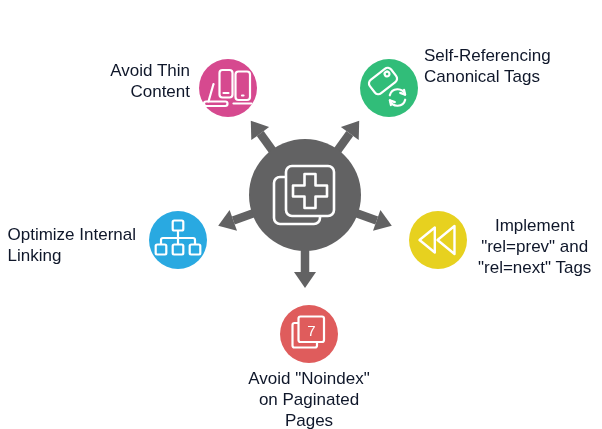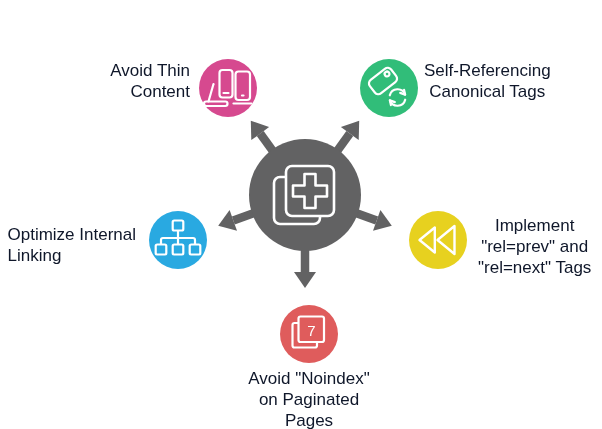--- a/index.html
+++ b/index.html
@@ -17,21 +17,21 @@
     color:#6a6a6a;
   }
   .canvas{position:absolute;left:0;top:0;}
   .label{
     position:absolute;
     font-size:17px;line-height:21px;
     color:#0f172a;
     white-space:pre-line;
   }
   .label.tl{right:412px;top:60px;text-align:right;}
-  .label.tr{left:424px;top:60px;text-align:center;}
+  .label.tr{left:424px;top:45px;text-align:left;}
   .label.l{right:466px;top:224px;text-align:left;}
   .label.r{left:478px;top:215px;text-align:center;}
   .label.b{left:231px;top:368px;width:156px;text-align:center;}
 </style>
 </head>
 <body>
 
 <div class="stage">
 
 

